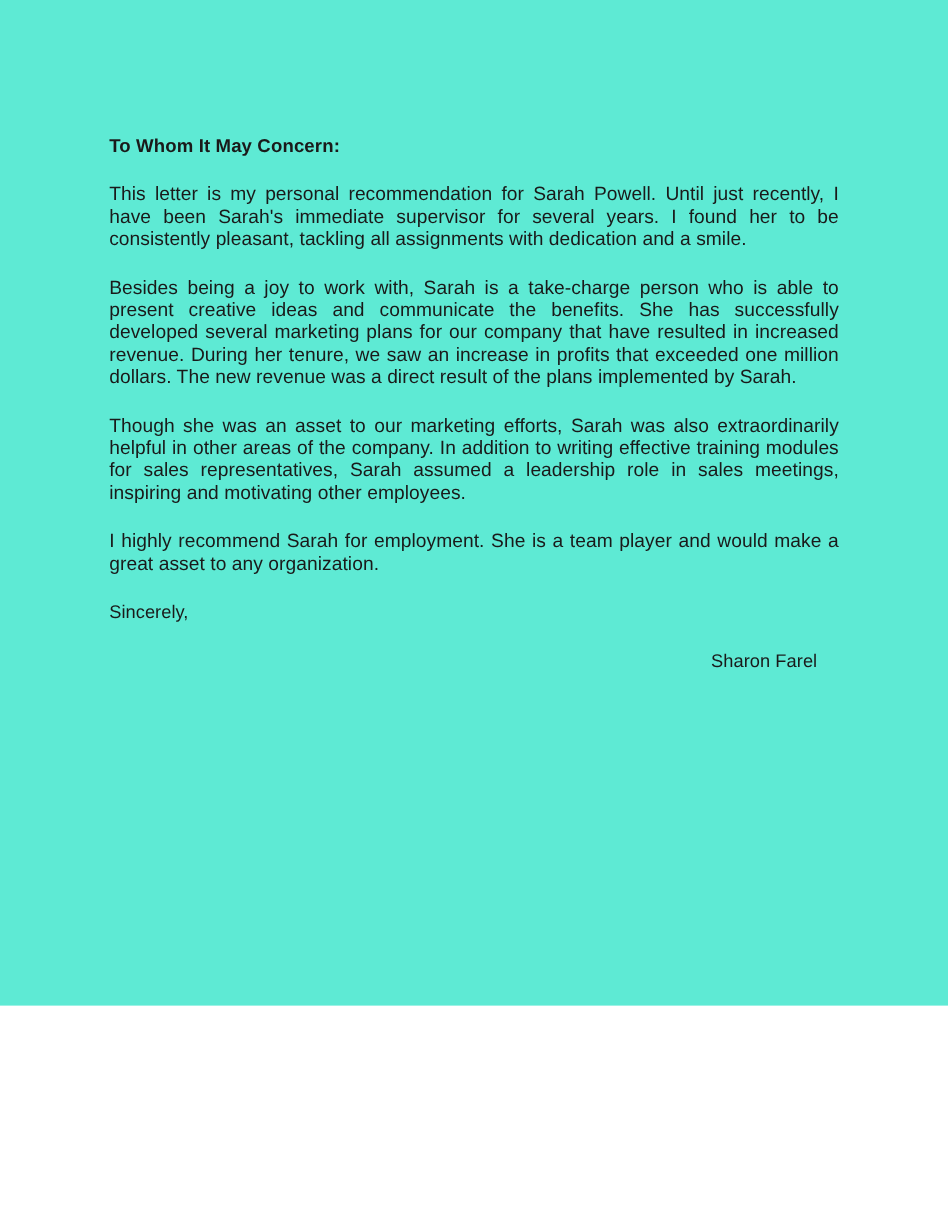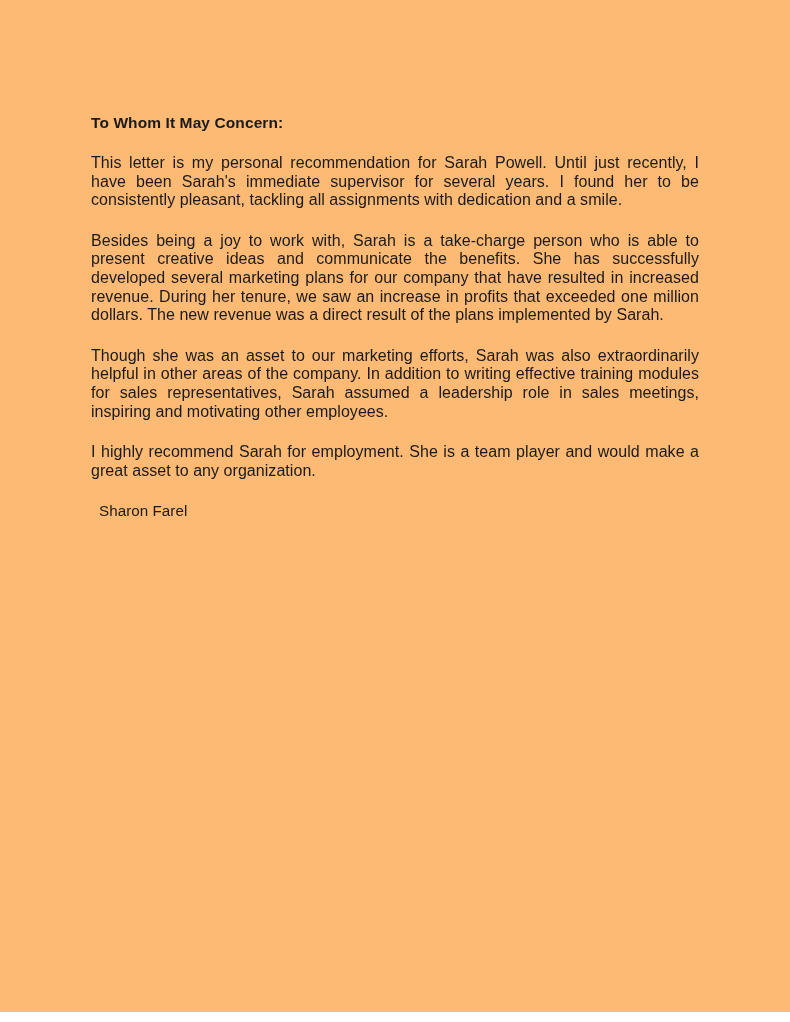--- a/index.html
+++ b/index.html
@@ -10,22 +10,22 @@
   body {
     width: 790px;
     height: 1022px;
     font-family: "Liberation Sans", sans-serif;
     color: #1a1a1a;
     -webkit-font-smoothing: antialiased;
   }
   .page {
     position: relative;
     width: 790px;
-    height: 1012px;
-    background: #fdba74;
+    height: 838px;
+    background: #5eead4;
     box-sizing: border-box;
   }
   .letter-body {
     position: absolute;
     left: 91px;
     top: 113px;
     width: 608px;
   }
   .salutation {
     font-size: 15.5px;
@@ -49,22 +49,22 @@
   .closing {
     font-size: 15.2px;
     line-height: 18.6px;
     margin: 0 0 22px 0;
     text-align: left;
     letter-spacing: 0.05px;
   }
   .signature-block {
     font-size: 15.2px;
     line-height: 18.6px;
-    margin: 8px;
-    text-align: left;
+    margin: 18px;
+    text-align: right;
     letter-spacing: 0.05px;
   }
   .signature-line {
     display: block;
   }
 </style>
 </head>
 <body>
 
 <div class="page">
@@ -74,20 +74,21 @@
     <p class="salutation">To Whom It May Concern:</p>
 
     <p class="para">This letter is my personal recommendation for Sarah Powell. Until just recently, I have been Sarah's immediate supervisor for several years. I found her to be consistently pleasant, tackling all assignments with dedication and a smile.</p>
 
     <p class="para">Besides being a joy to work with, Sarah is a take-charge person who is able to present creative ideas and communicate the benefits. She has successfully developed several marketing plans for our company that have resulted in increased revenue. During her tenure, we saw an increase in profits that exceeded one million dollars. The new revenue was a direct result of the plans implemented by Sarah.</p>
 
     <p class="para">Though she was an asset to our marketing efforts, Sarah was also extraordinarily helpful in other areas of the company. In addition to writing effective training modules for sales representatives, Sarah assumed a leadership role in sales meetings, inspiring and motivating other employees.</p>
 
     <p class="para">I highly recommend Sarah for employment. She is a team player and would make a great asset to any organization.</p>
 
+    <p class="closing">Sincerely,</p>
 
     <div class="signature-block">
       <span class="signature-line">Sharon Farel</span>
     </div>
 
   </div>
 
 </div>
 
 </body></html>

